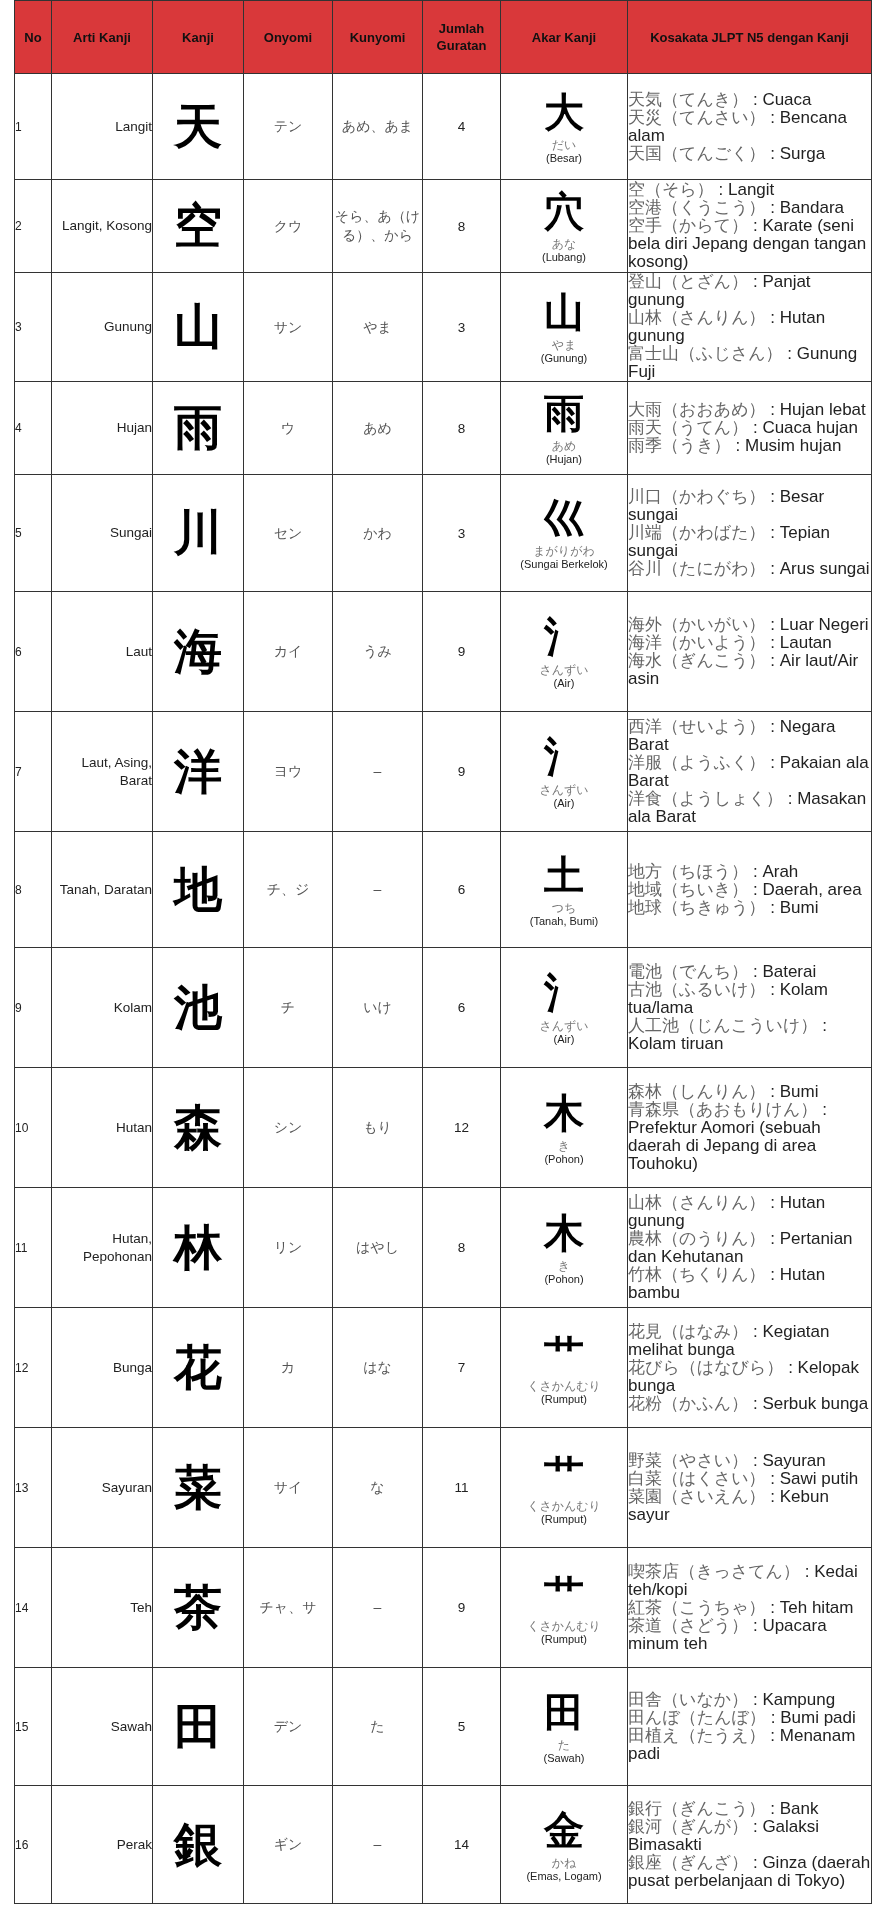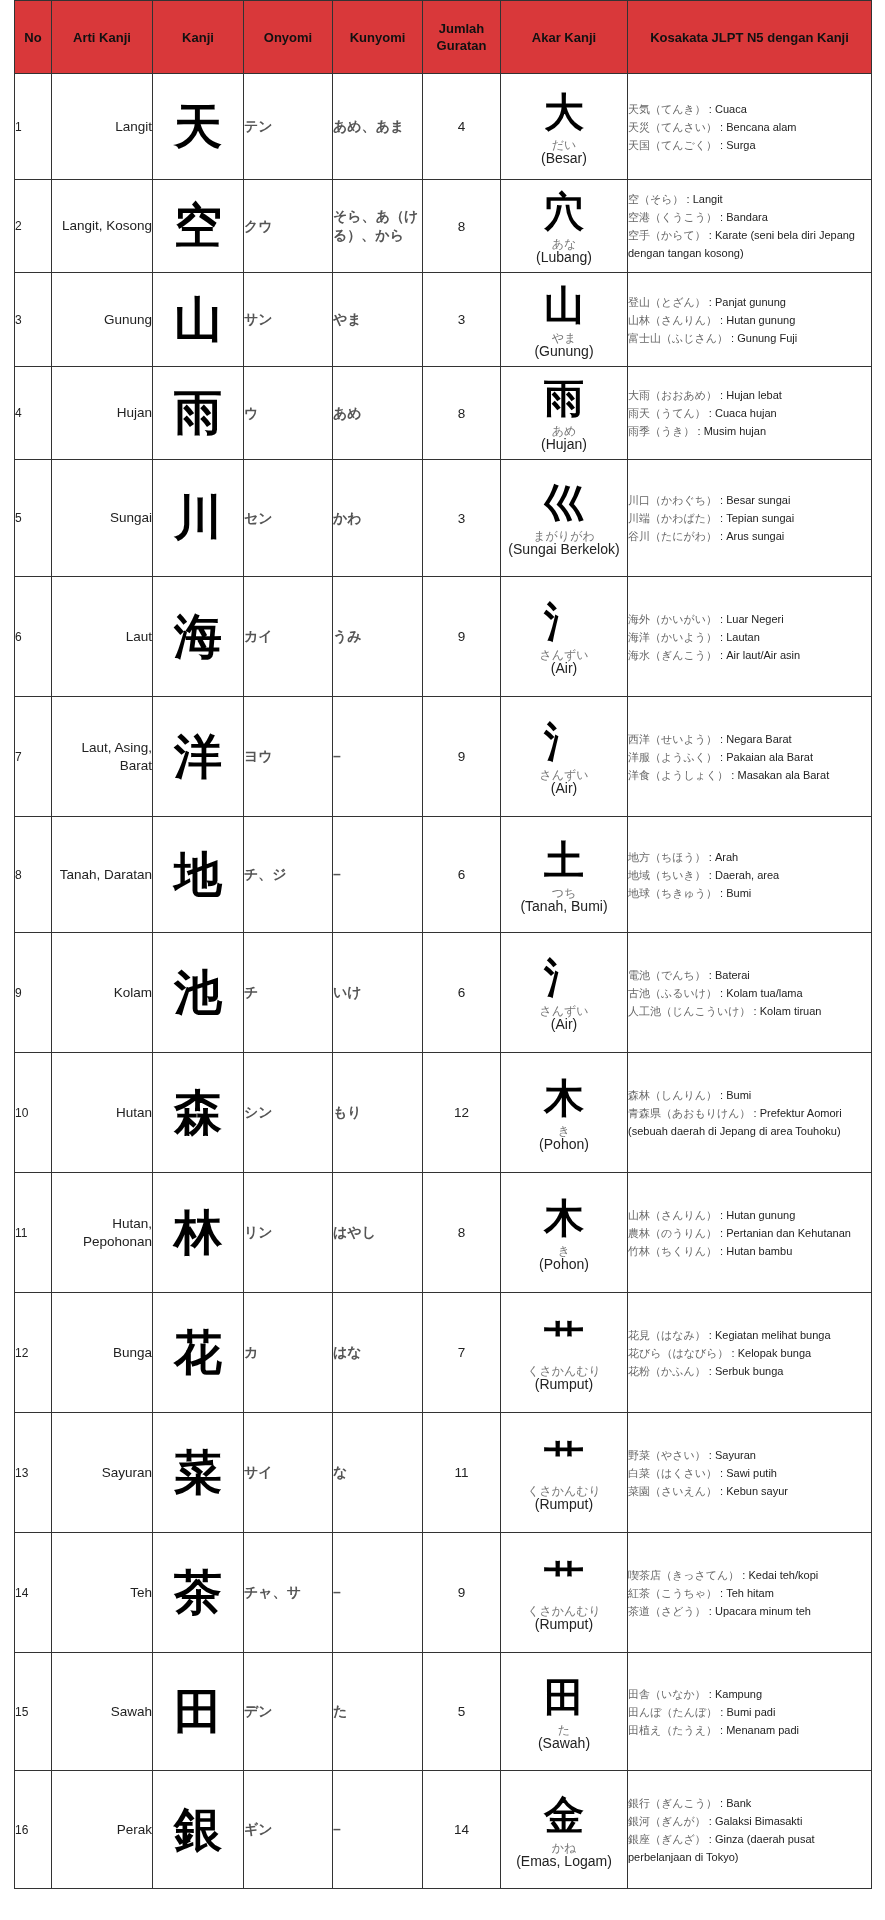--- a/index.html
+++ b/index.html
@@ -20,27 +20,27 @@
   col.c-arti { width: 101px; }
   col.c-kanji { width: 91px; }
   col.c-on { width: 89px; }
   col.c-kun { width: 90px; }
   col.c-jum { width: 78px; }
   col.c-akar { width: 127px; }
   col.c-kosa { width: 244px; }
   td.no { font-size: 12px; padding-left: 7px; text-align: left; }
   td.arti { font-size: 13.5px; text-align: right; line-height: 18px; padding: 0 3px; }
   td.kanji { text-align: center; font-size: 48px; font-family: "DejaVu Sans", sans-serif; font-weight: bold; color: #000; }
-  td.on, td.kun { text-align: left; font-size: 14px; color: #555; line-height: 19px; padding: 0 6px; font-weight: bold; }
+  td.on, td.kun { text-align: center; font-size: 14px; color: #555; line-height: 19px; padding: 0 6px; }
   td.jum { text-align: center; font-size: 13.5px; }
   td.akar { text-align: center; }
   .akar-glyph { display: block; font-size: 40px; line-height: 46px; font-weight: bold; color: #000; font-family: "DejaVu Sans", sans-serif; }
   .akar-reading { display: block; font-size: 12px; color: #777; margin-top: 4px; line-height: 13px; }
-  .akar-meaning { display: block; font-size: 14px; color: #222; line-height: 13px; }
-  td.kosa { font-size: 11px; line-height: 18px; padding: 6px 4px 6px 8px; vertical-align: middle; }
+  .akar-meaning { display: block; font-size: 11px; color: #222; line-height: 13px; }
+  td.kosa { font-size: 17px; line-height: 18px; padding: 6px 4px 6px 8px; vertical-align: middle; }
   .vocab-line { display: block; }
   .vocab-jp { color: #666; }
   .vocab-id { color: #222; }
 </style>
 </head>
 <body>
 
 <table class="kanji-table">
   <colgroup>
     <col class="c-no">

